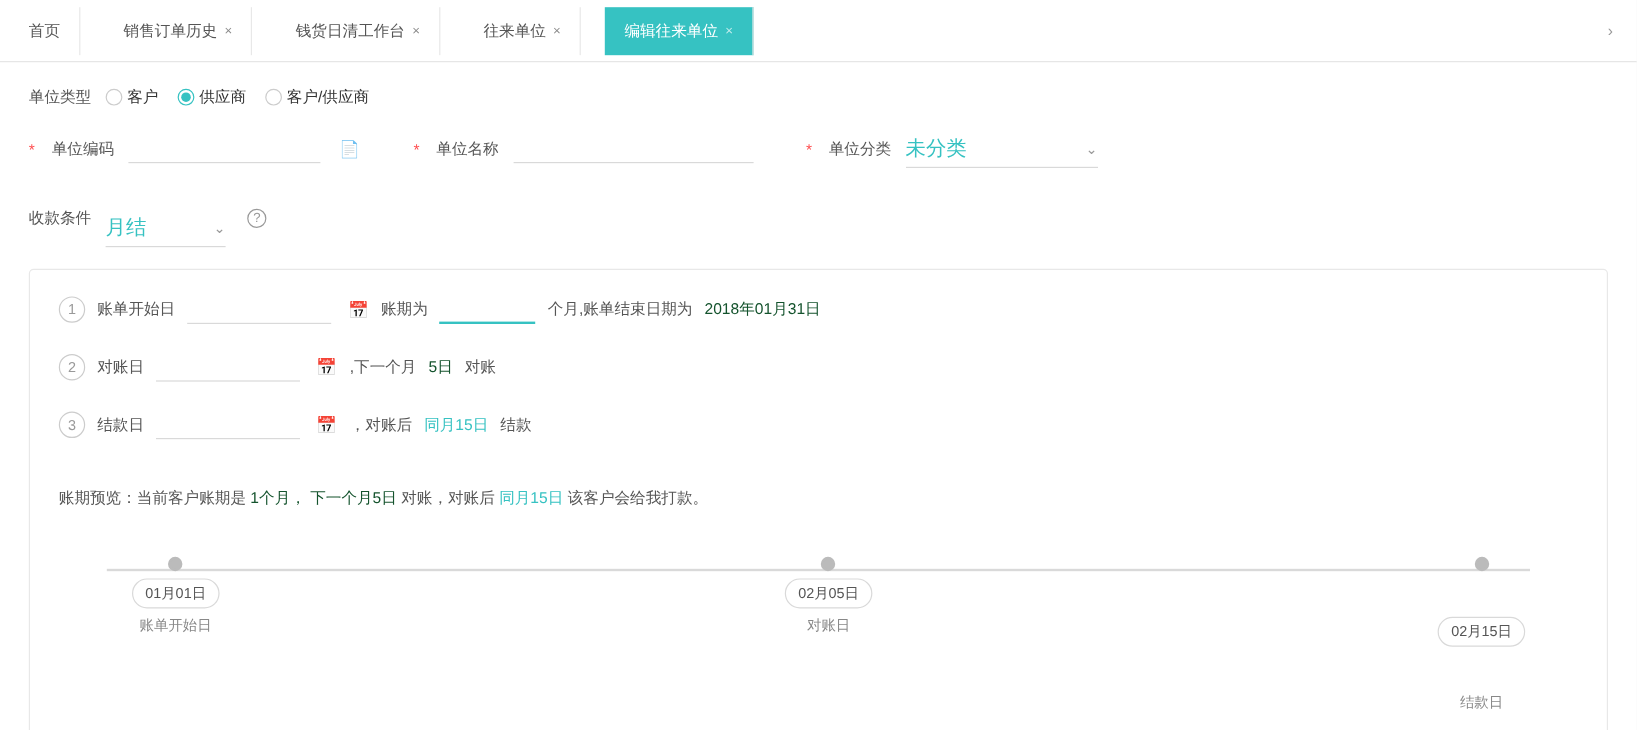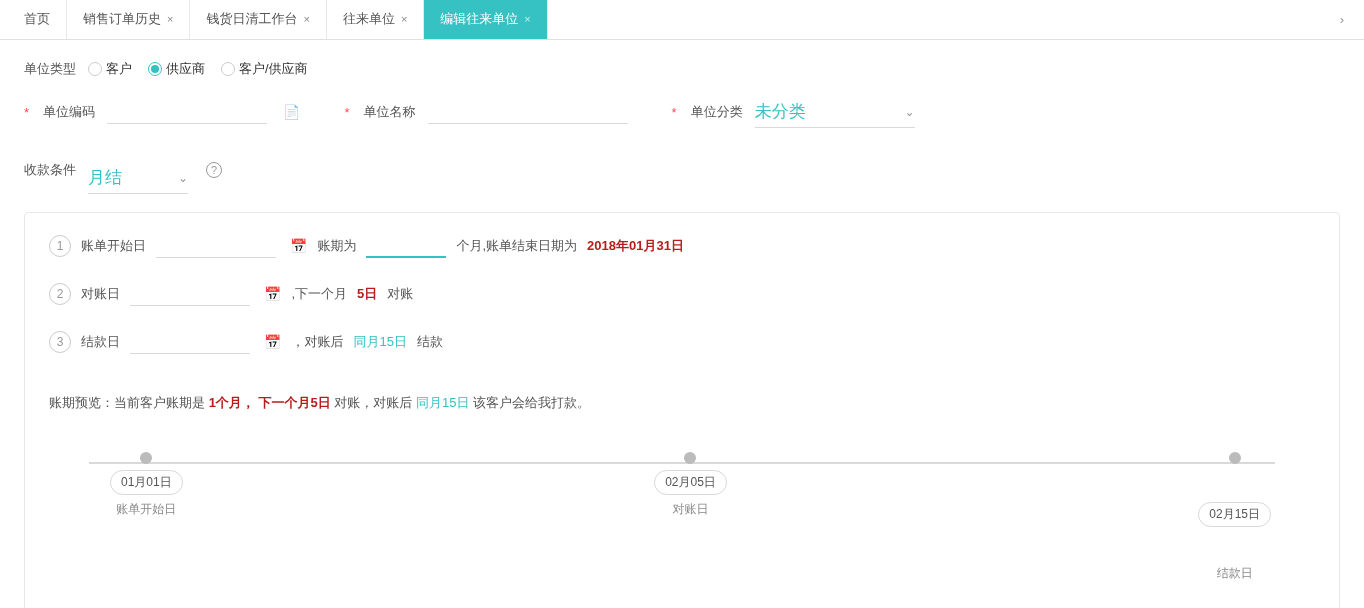--- a/index.html
+++ b/index.html
@@ -1,25 +1,26 @@
 <!DOCTYPE html>
 <html><head>
   <meta charset="utf-8">
   <style>
     * { box-sizing: border-box; margin: 0; padding: 0; }
     body { font-family: "Microsoft YaHei", "PingFang SC", sans-serif; font-size: 13px; background: #f5f5f5; color: #333; }
 
     
     .tabs-bar {
       display: flex;
-      align-items: flex-end;
+      align-items: center;
       background: #fff;
       border-bottom: 1px solid #e0e0e0;
-      height: 40px;
+      height: 52px;
       padding: 0 8px;
+      gap: 20px;
     }
     .tab-item {
       display: flex;
       align-items: center;
       padding: 0 16px;
       height: 40px;
       cursor: pointer;
       font-size: 13px;
       color: #555;
       border-right: 1px solid #e8e8e8;
@@ -206,22 +207,22 @@
       font-size: 13px;
       color: #333;
       background: transparent;
       width: 80px;
     }
     .step-text {
       color: #555;
       font-size: 13px;
     }
     .highlight-orange {
-      color: #b91c1c;
-      font-weight: 700;
+      color: #14532d;
+      font-weight: 400;
     }
     .highlight-teal {
       color: #36c2c2;
       font-weight: 500;
     }
 
     
     .preview-row {
       padding: 16px 0 20px;
       font-size: 13px;

